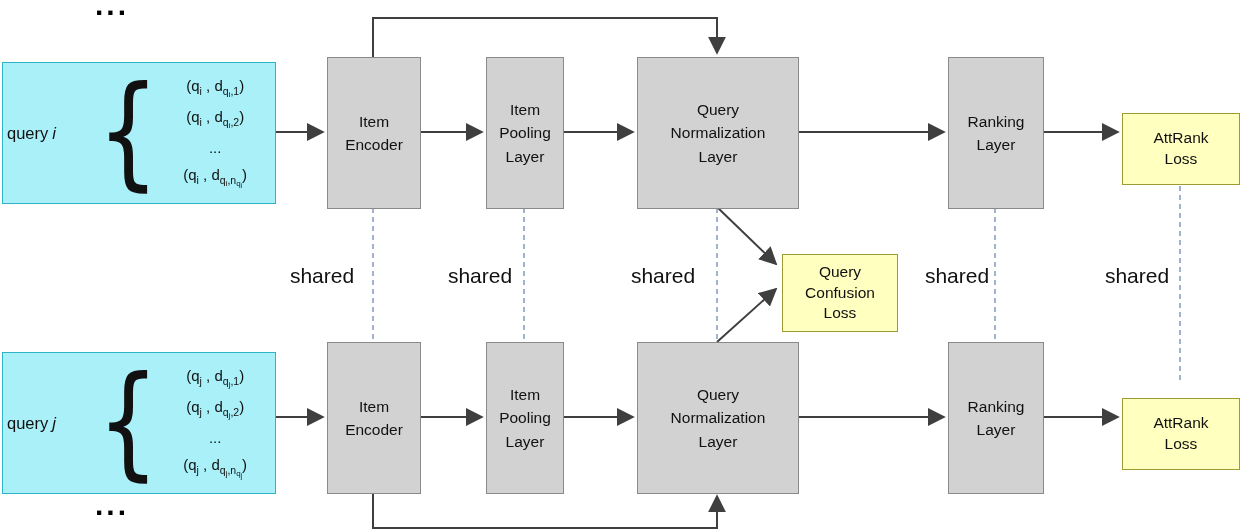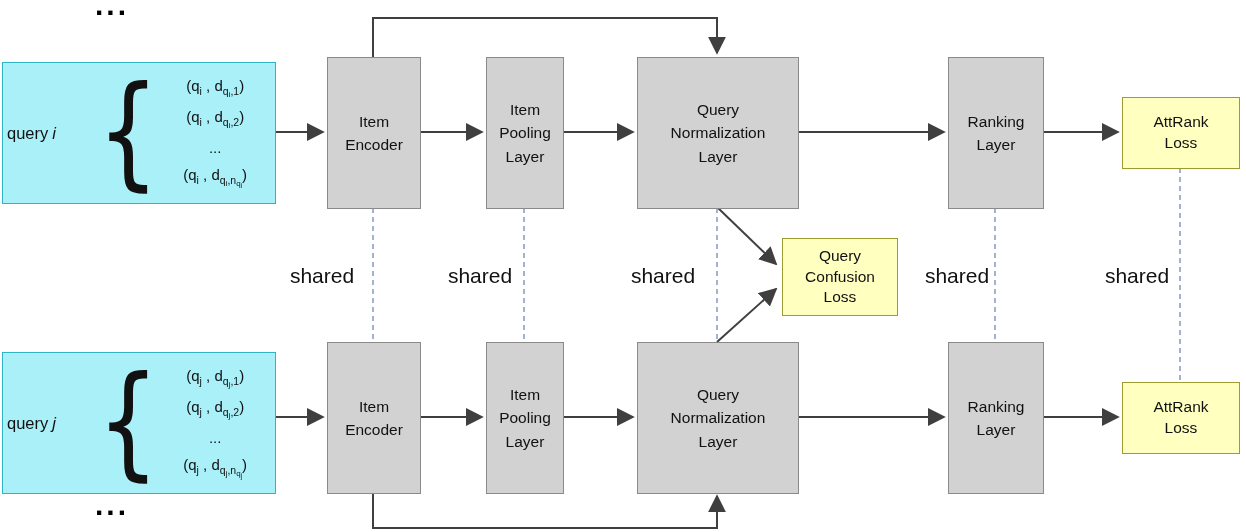--- a/index.html
+++ b/index.html
@@ -9,21 +9,21 @@
     overflow:hidden;
   }
   .layer{
     position:absolute;background:#d2d2d2;border:1px solid #8a8a8a;
     display:flex;align-items:center;justify-content:center;text-align:center;
     white-space:pre-line;font-size:15.5px;line-height:1.5;color:#111;
   }
   .loss{
     position:absolute;background:#ffffbf;border:1px solid #9c9c33;
     display:flex;align-items:center;justify-content:center;text-align:center;
-    white-space:pre-line;font-size:15.5px;line-height:1.35;color:#111;
+    white-space:pre-line;font-size:15.5px;line-height:1.35;color:#111;margin-top:16px;
   }
   .querybox{
     position:absolute;background:#aaf0f8;border:1px solid #2fb3c7;
     display:flex;align-items:center;padding:0 4px;
   }
   .qlabel{flex:0 0 90px;text-align:left;font-size:16.5px;}
   .qlabel i{font-style:italic;margin-left:4px;}
   .brace{
     flex:0 0 auto;font-size:98px;line-height:1;font-family:"DejaVu Sans",sans-serif;
     transform:scaleY(1.25);transform-origin:center;margin-top:-4px;

